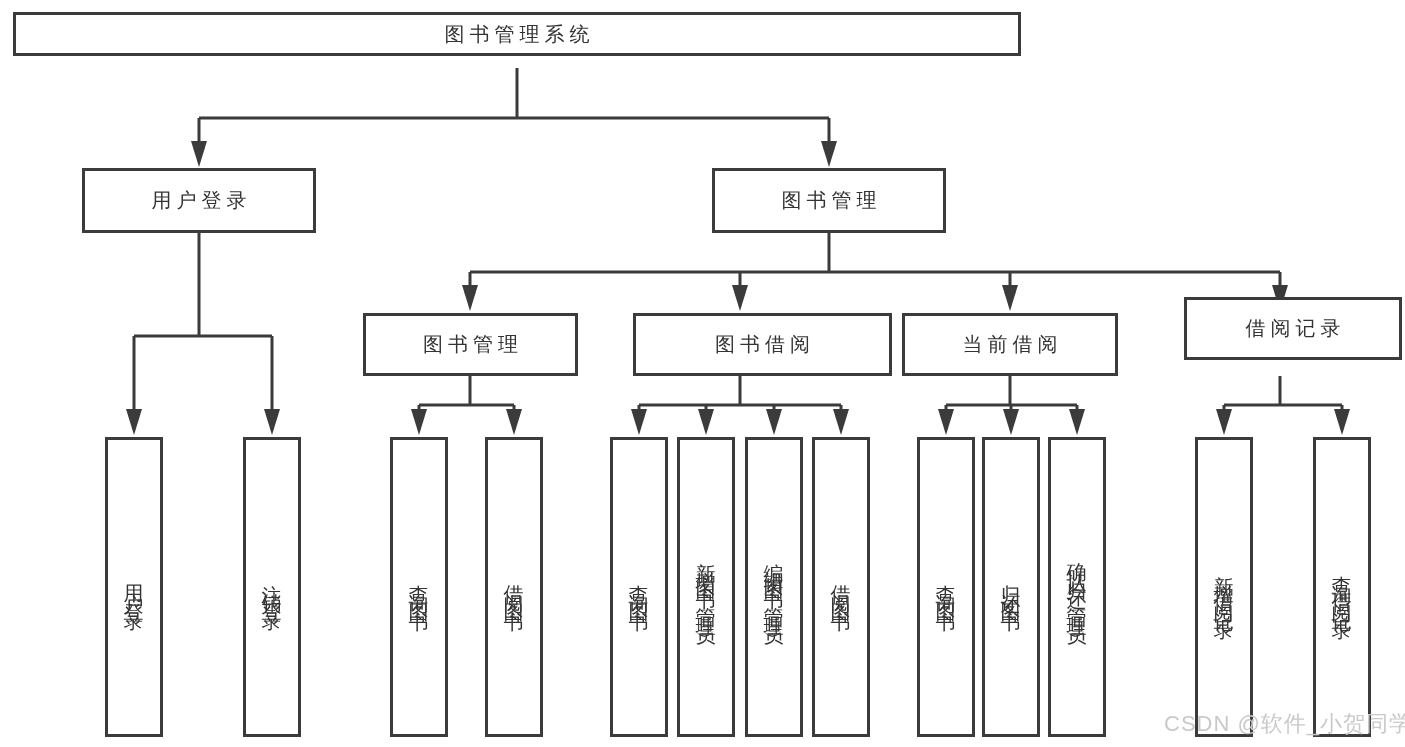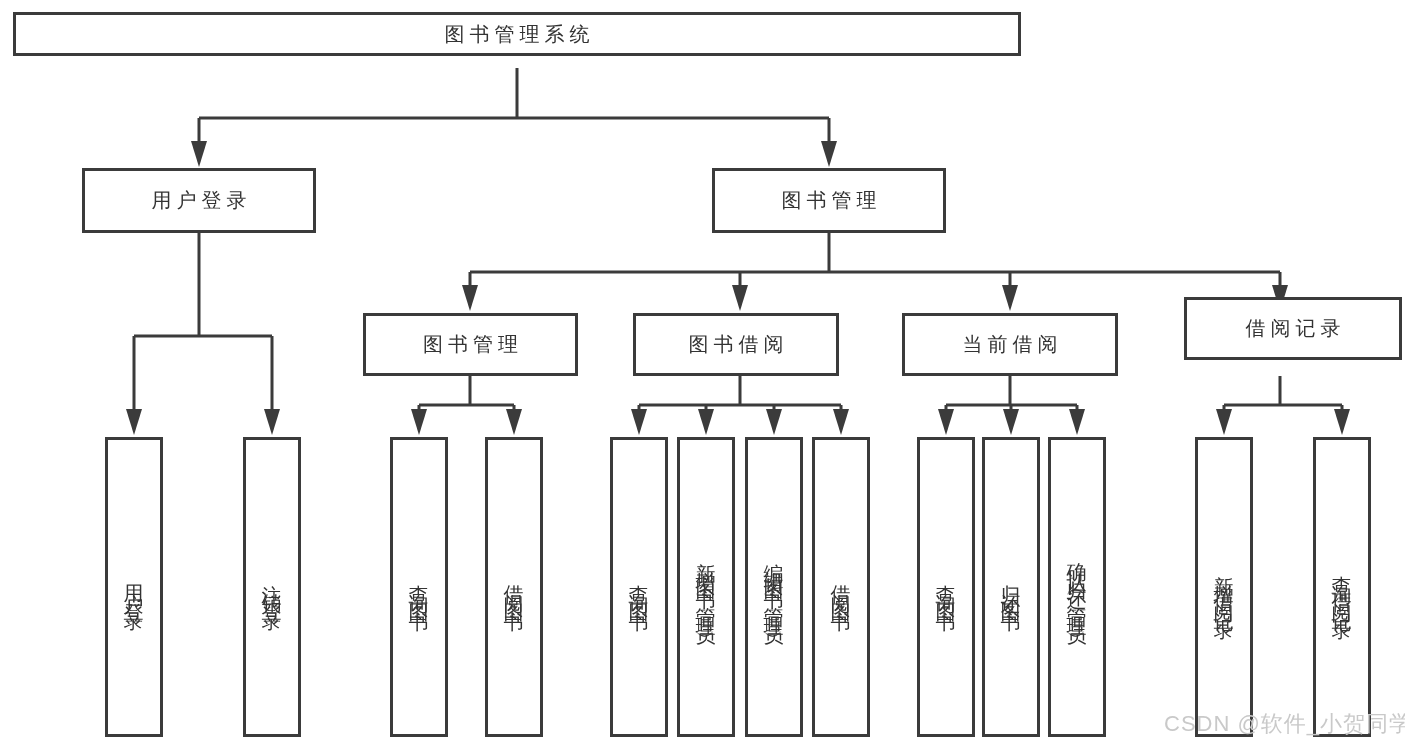--- a/index.html
+++ b/index.html
@@ -85,21 +85,21 @@
   <div class="hbox" style="left:82px;top:168px;width:234px;height:65px;">
     <span>用户登录</span>
   </div>
   <div class="hbox" style="left:712px;top:168px;width:234px;height:65px;">
     <span>图书管理</span>
   </div>
 
   <div class="hbox" style="left:363px;top:313px;width:215px;height:63px;">
     <span>图书管理</span>
   </div>
-  <div class="hbox" style="left:633px;top:313px;width:206px;height:63px;">
+  <div class="hbox" style="left:633px;top:313px;width:259px;height:63px;">
     <span>图书借阅</span>
   </div>
   <div class="hbox" style="left:902px;top:313px;width:216px;height:63px;font-family:Liberation Mono, monospace;">
     <span>当前借阅</span>
   </div>
   <div class="hbox" style="left:1172px;top:297px;width:218px;height:63px;margin-left:12px;">
     <span>借阅记录</span>
   </div>
 
   <div class="vbox" style="left:105px;">

